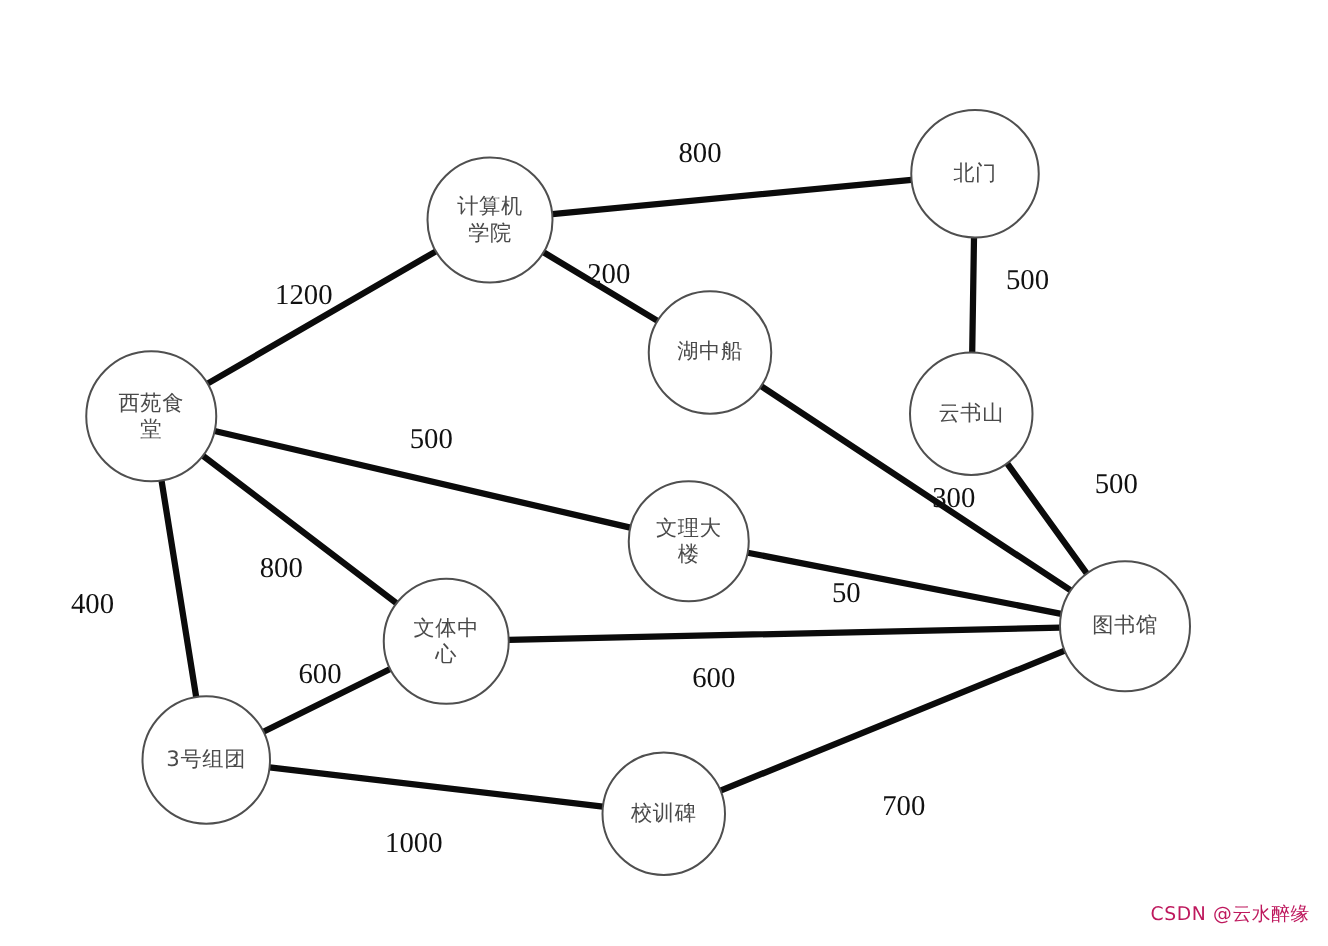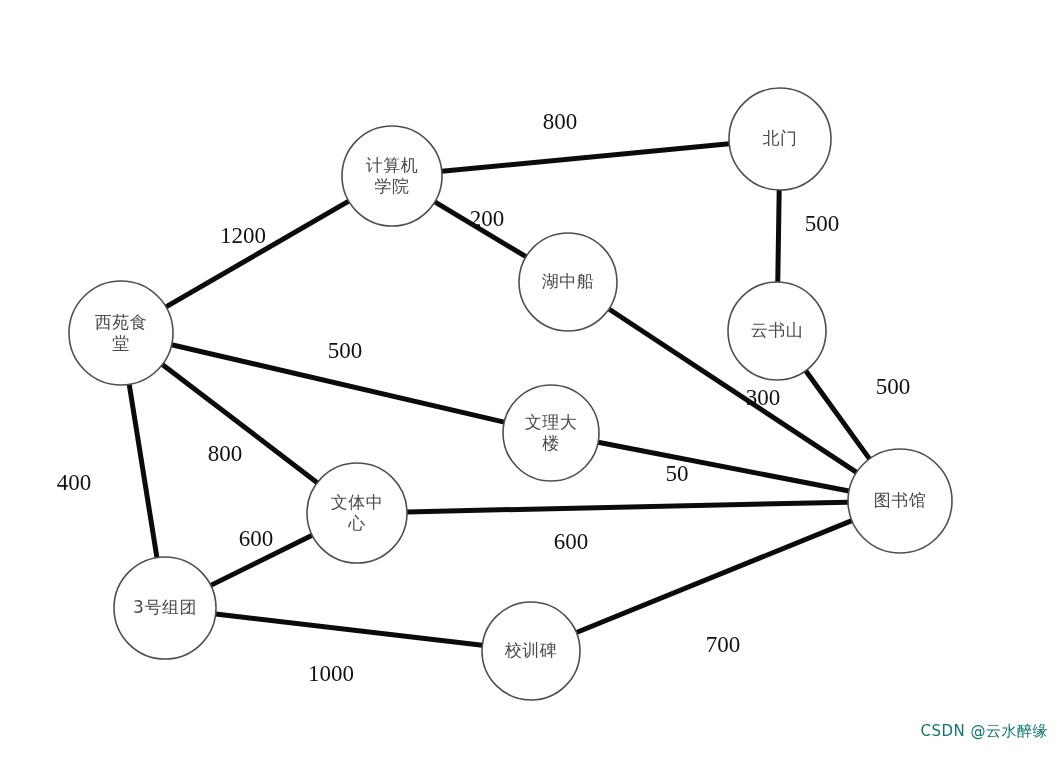--- a/index.html
+++ b/index.html
@@ -50,21 +50,21 @@
     fill: #111111;
     text-anchor: middle;
     dominant-baseline: middle;
   }
   .watermark {
     position: absolute;
     right: 14px;
     bottom: 16px;
     font-family: "DejaVu Sans", "Liberation Sans", sans-serif;
     font-size: 15px;
-    color: #0f766e;
+    color: #be185d;
     letter-spacing: 0.5px;
     white-space: nowrap;
   }
 </style>
 </head>
 <body>
 
 <div id="canvas-wrap">
   <svg id="graph" viewBox="0 0 1062 757">
     <g id="edges-layer">

